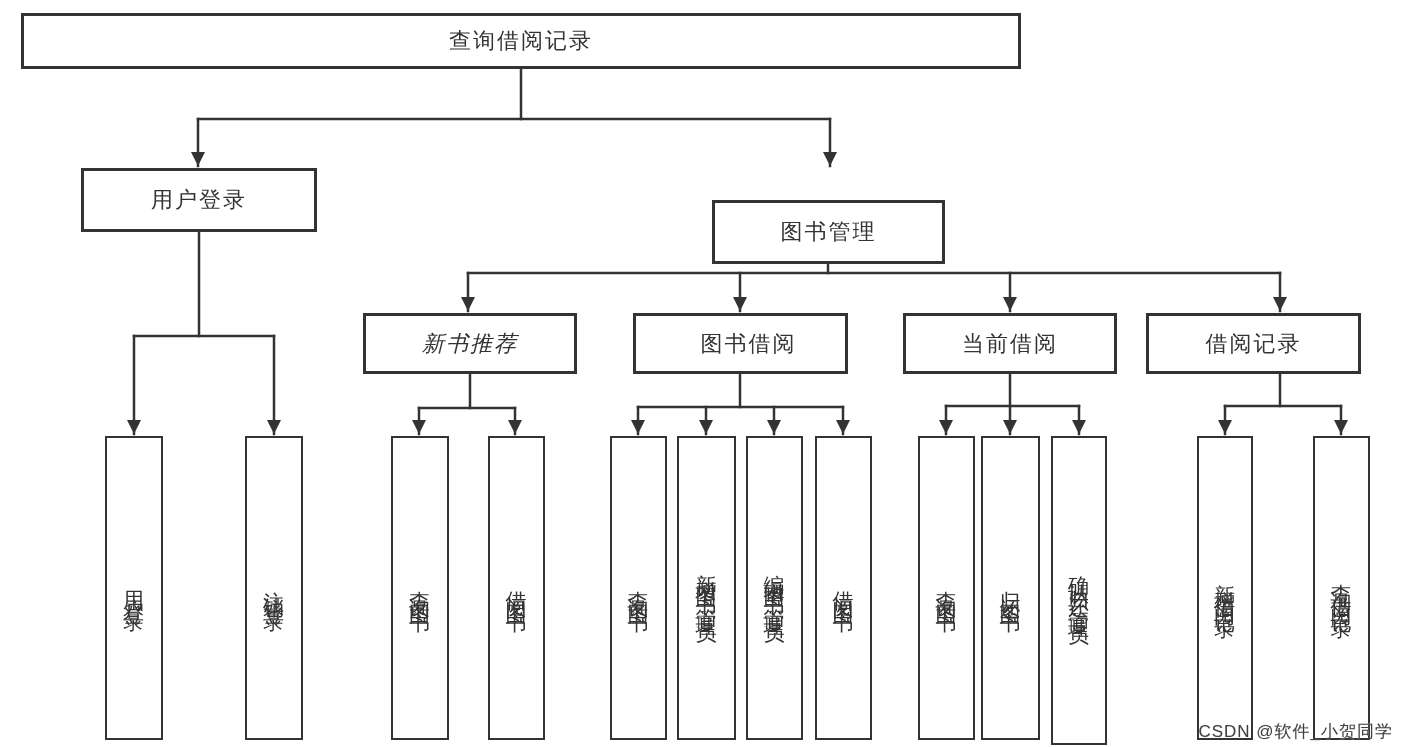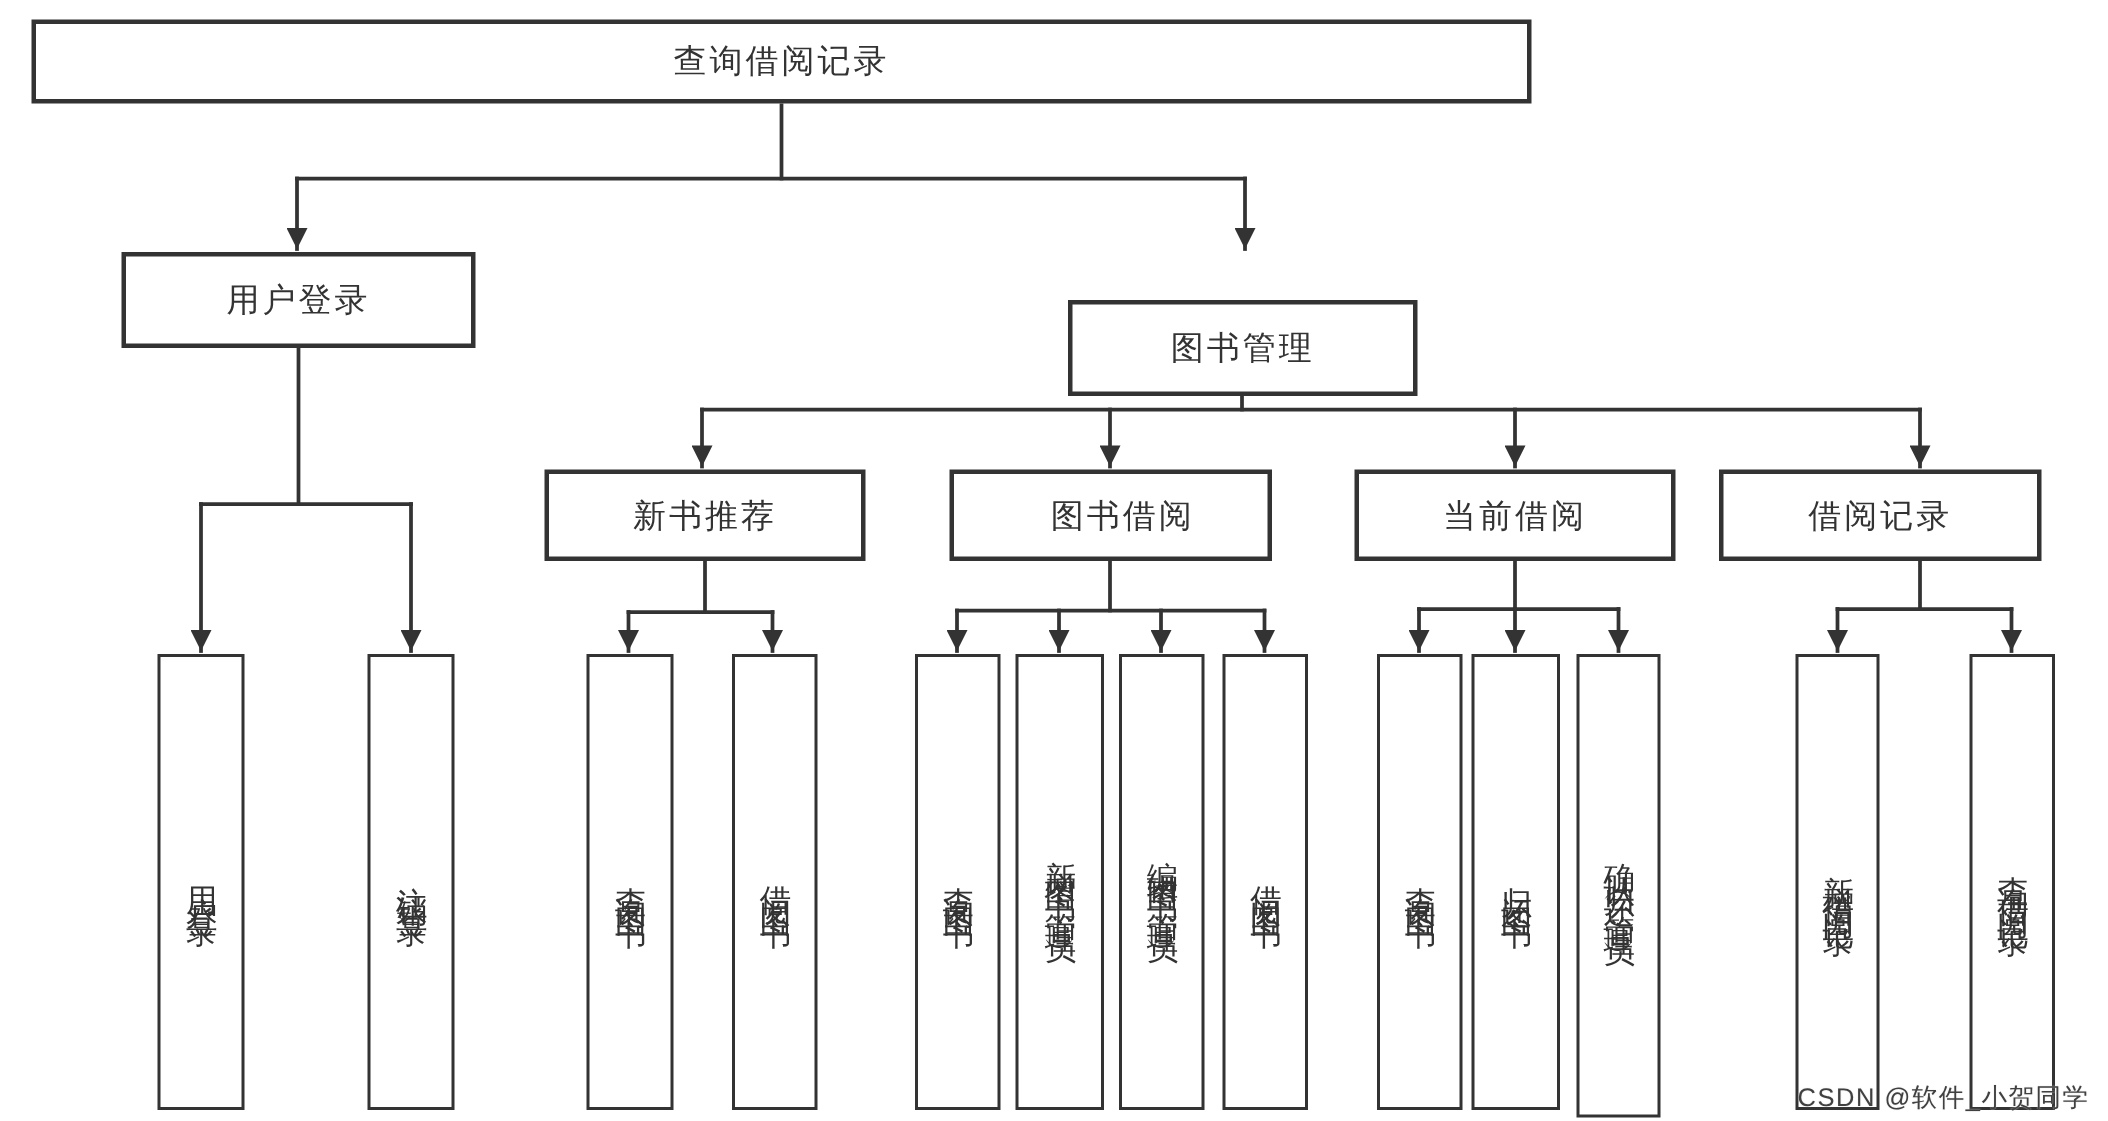--- a/index.html
+++ b/index.html
@@ -119,21 +119,21 @@
     <span>查询借阅记录</span>
   </div>
 
   <div class="node hbox" style="left:81px; top:168px; width:236px; height:64px;">
     <span>用户登录</span>
   </div>
   <div class="node hbox" style="left:712px; top:168px; width:233px; height:64px;margin-top:32px;">
     <span>图书管理</span>
   </div>
 
-  <div class="node hbox" style="left:363px; top:313px; width:214px; height:61px;">
+  <div class="node hbox" style="left:363px; top:313px; width:214px; height:61px;font-style:italic;">
     <span>新书推荐</span>
   </div>
   <div class="node hbox" style="left:633px; top:313px; width:215px; height:61px;padding-left:16px;">
     <span>图书借阅</span>
   </div>
   <div class="node hbox" style="left:903px; top:313px; width:214px; height:61px;">
     <span>当前借阅</span>
   </div>
   <div class="node hbox" style="left:1146px; top:313px; width:215px; height:61px;">
     <span>借阅记录</span>

